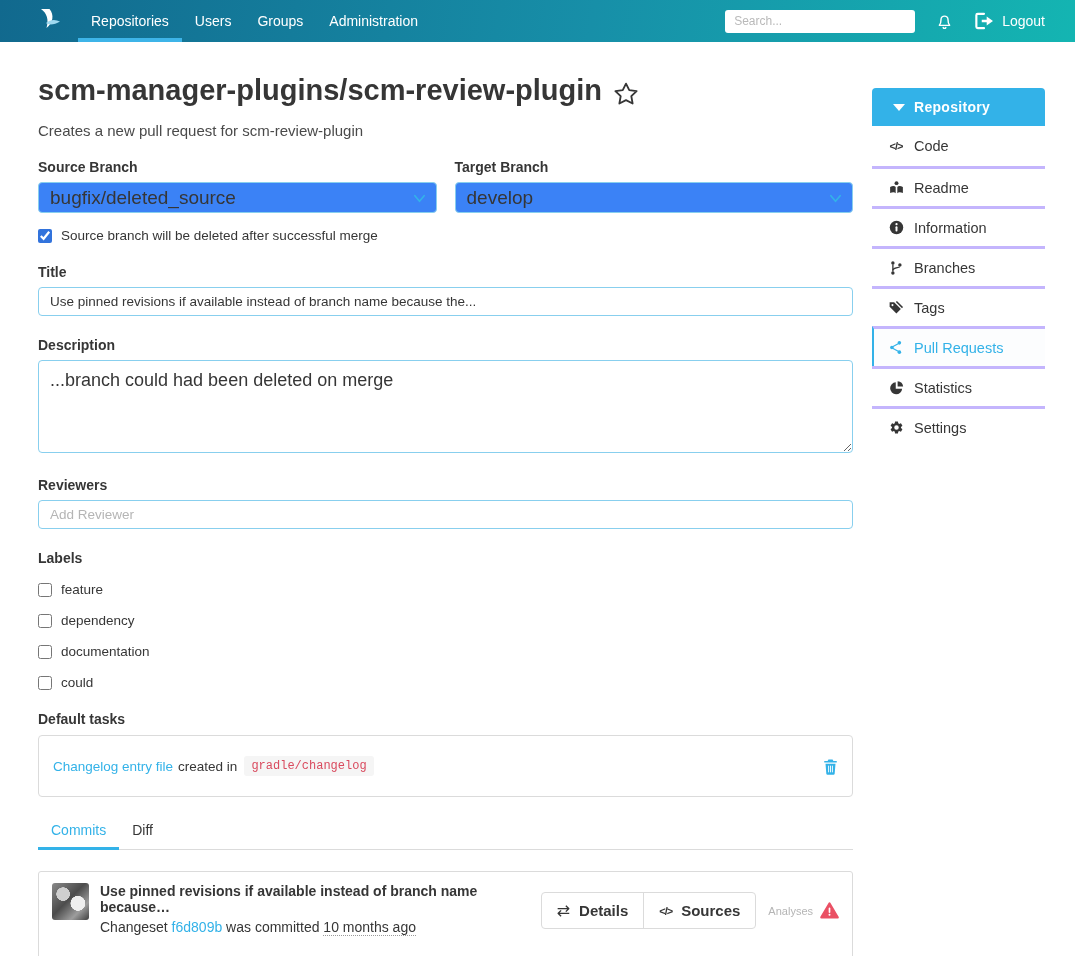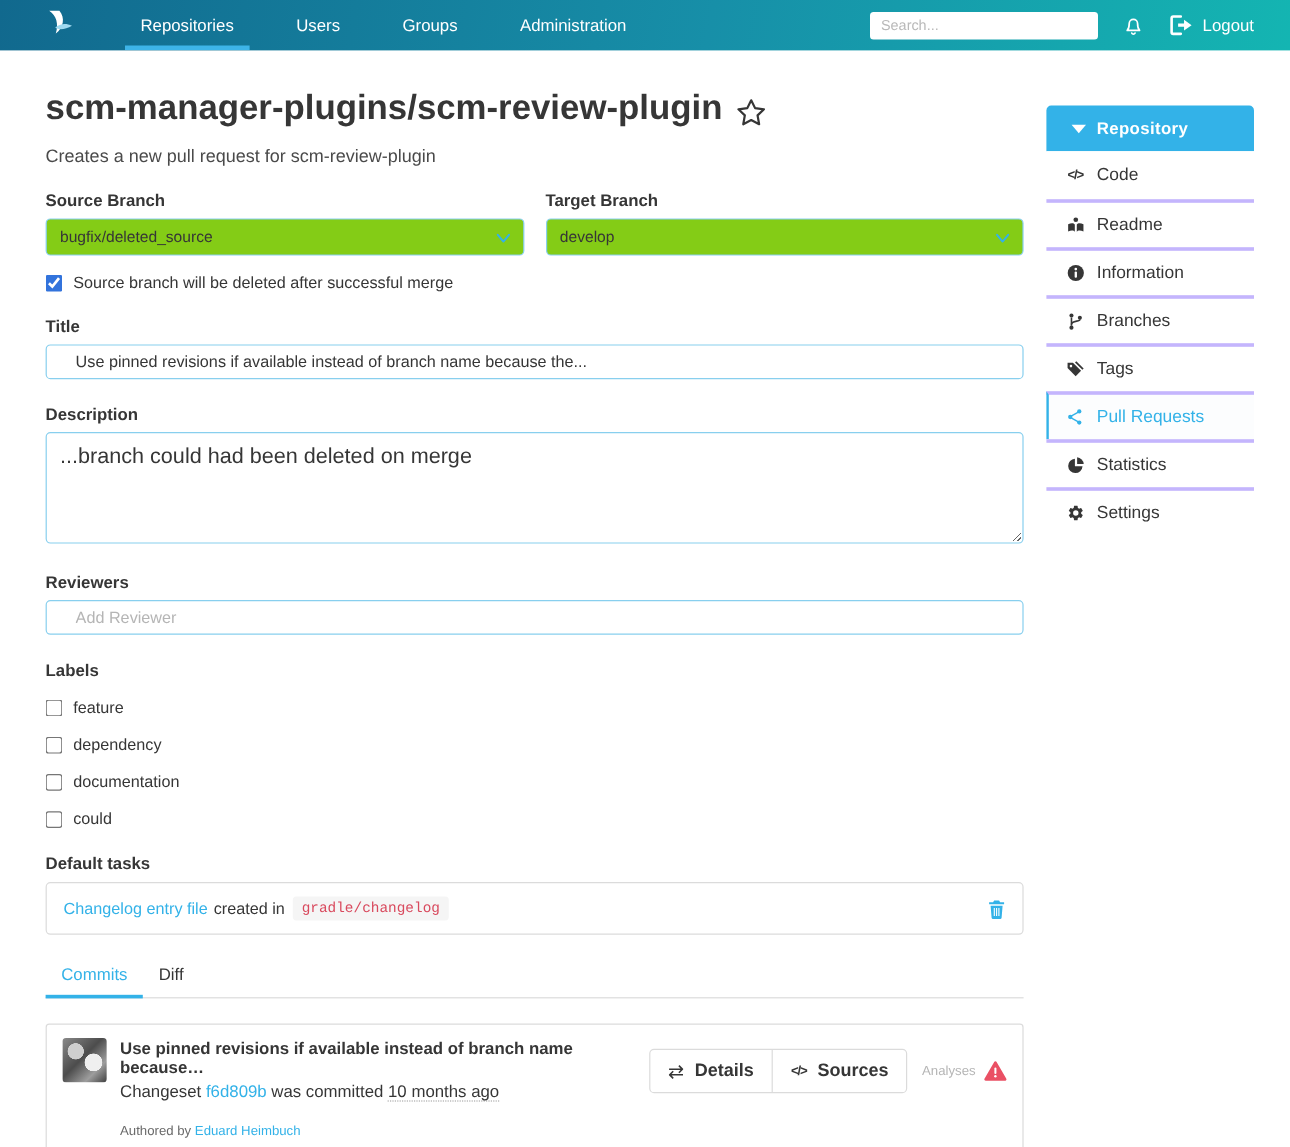--- a/index.html
+++ b/index.html
@@ -6,21 +6,20 @@
   html,body { width:1075px; height:956px; }
   body {
     font-family:"Liberation Sans",sans-serif;
     color:#363636; background:#fff; overflow:hidden; font-size:14px;
   }
   
   .navbar {
     height:42px; display:flex; align-items:stretch;
     background:linear-gradient(100deg,#11698e 0%,#178fa8 55%,#14b5b2 100%);
     padding:0 30px 0 36px;
-    gap:26px;
   }
   .brand { display:flex; align-items:center; margin-right:16px; }
   .nav-item {
     display:flex; align-items:center; padding:0 13px; color:#fff;
     font-size:14px; text-decoration:none; cursor:pointer;
   }
   .nav-item.active { box-shadow:inset 0 -4px 0 #3db4e8; }
   .nav-right { margin-left:auto; display:flex; align-items:center; gap:20px; }
   .search-input {
     width:190px; height:23px; border:none; border-radius:3px;
@@ -37,41 +36,41 @@
   .aside { width:173px; flex:none; margin-left:19px; margin-top:46px; }
   
   h1.page-title { font-size:29px; font-weight:700; margin-top:32px; display:flex; align-items:flex-end; gap:11px; }
   .subtitle { margin-top:15px; font-size:15px; color:#4a4a4a; }
   
   .field-label { font-weight:700; font-size:14px; margin-bottom:7px; }
   .row-2col { display:flex; gap:18px; margin-top:20px; }
   .row-2col > div { flex:1; }
   .sel {
     position:relative; height:31px; border:1px solid #88cfee; border-radius:4px;
-    display:flex; align-items:center; padding:0 32px 0 11px; font-size:13px;
-    cursor:pointer; background:#84cc16;
+    display:flex; align-items:center; padding:0 32px 0 11px; font-size:19px;
+    cursor:pointer; background:#3b82f6;
   }
   .sel .chev { position:absolute; right:10px; top:9px; }
   .check-row { display:flex; align-items:center; gap:9px; margin-top:15px; font-size:13.5px; }
   input[type=checkbox] { width:14px; height:14px; accent-color:#3273dc; cursor:pointer; flex:none; }
   .field { margin-top:21px; }
   .text-input {
     width:100%; height:29px; border:1px solid #88cfee; border-radius:4px;
-    padding:0 24px; font-size:13.5px; font-family:inherit; color:#363636; outline:none;
+    padding:0 11px; font-size:13.5px; font-family:inherit; color:#363636; outline:none;
   }
   .text-input::placeholder { color:#b5b5b5; }
   textarea.text-area {
     width:100%; height:93px; border:1px solid #88cfee; border-radius:4px;
     padding:9px 11px; font-size:18px; font-family:inherit; color:#363636; outline:none; resize:both;
   }
   .labels-group .check-row { margin-top:16px; }
   
   .task-card {
     margin-top:8px; border:1px solid #dbdbdb; border-radius:4px;
-    padding:0 14px; height:44px; display:flex; align-items:center; font-size:13.5px;
+    padding:0 14px; height:62px; display:flex; align-items:center; font-size:13.5px;
   }
   .task-link { color:#33b2e8; text-decoration:none; cursor:pointer; }
   .task-connector { margin-left:5px;text-align:center; }
   .task-code {
     margin-left:7px; background:#f5f5f5; color:#d94a5e;
     font-family:"Liberation Mono","DejaVu Sans Mono",monospace; font-size:12px;
     padding:3px 7px; border-radius:3px;
   }
   .trash-btn { margin-left:auto; background:none; border:none; cursor:pointer; display:flex; }
   

